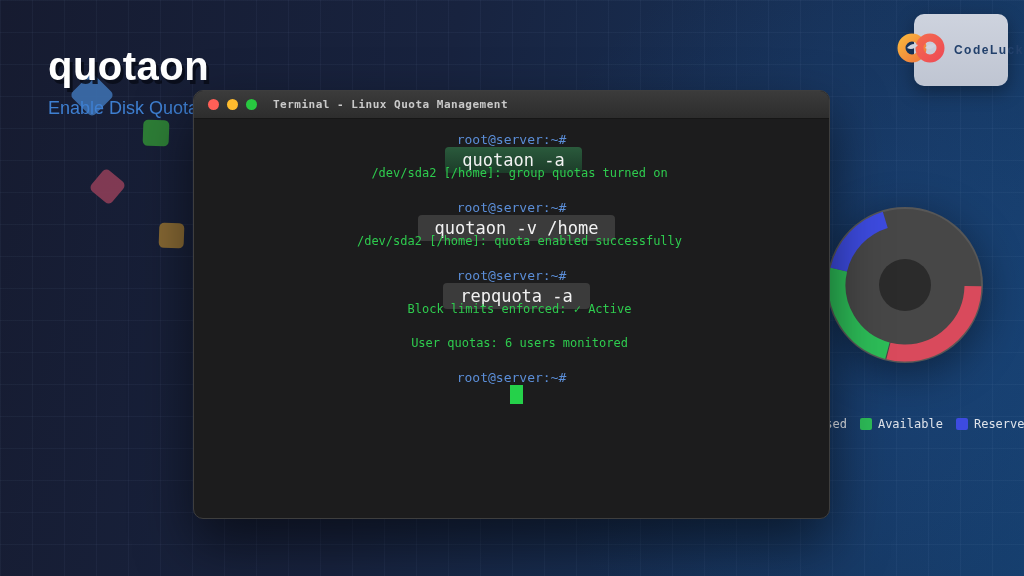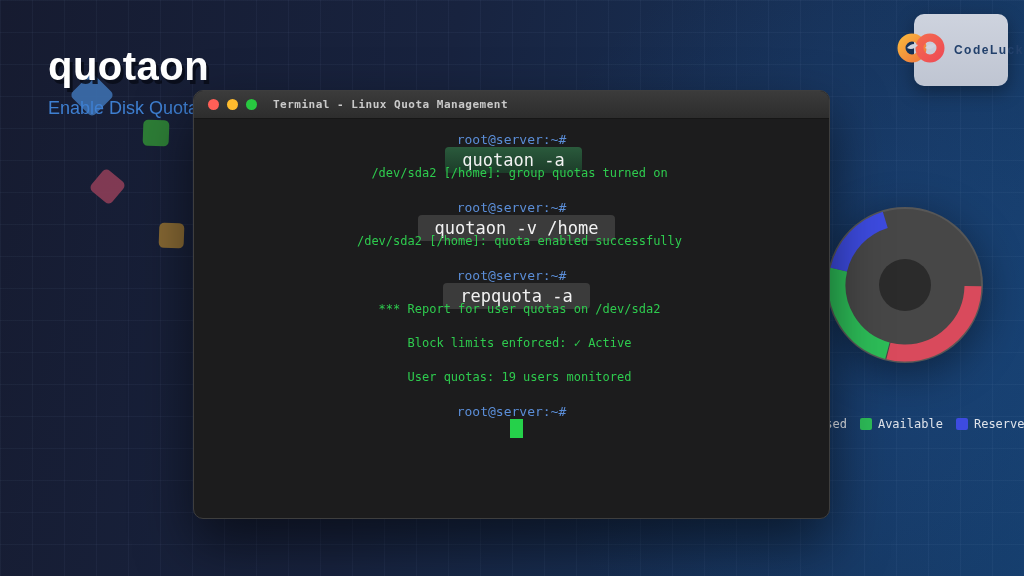--- a/index.html
+++ b/index.html
@@ -155,19 +155,18 @@
       <span class="tl-btn tl-min"></span>
       <span class="tl-btn tl-max"></span>
       <span class="titlebar-title">Terminal - Linux Quota Management</span>
     </div>
     <div class="term-body" id="term-lines">
         <div class="term-line"><span class="prompt">root@server:~#</span><span class="cursor-bar"></span><span class="chip success">quotaon -a</span></div>
         <div class="term-line out"><span class="out-text">/dev/sda2 [/home]: group quotas turned on</span></div>
         <div class="term-line"><span class="prompt">root@server:~#</span><span class="chip plain">quotaon -v /home</span></div>
         <div class="term-line out"><span class="out-text">/dev/sda2 [/home]: quota enabled successfully</span></div>
         <div class="term-line"><span class="prompt">root@server:~#</span><span class="chip plain">repquota -a</span></div>
-        <div class="term-line out"><span class="out-text">*** Report for user quotas on /dev/sda2</span></div>
         <div class="term-line out"><span class="out-text">Block limits enforced: ✓ Active</span></div>
-        <div class="term-line out"><span class="out-text">User quotas: 19 users monitored</span></div>
+        <div class="term-line out"><span class="out-text">User quotas: 6 users monitored</span></div>
         <div class="term-line"><span class="prompt">root@server:~#</span><span class="block-cursor"></span></div>
       </div>
   </div>
 </div>
 
 </body></html>

